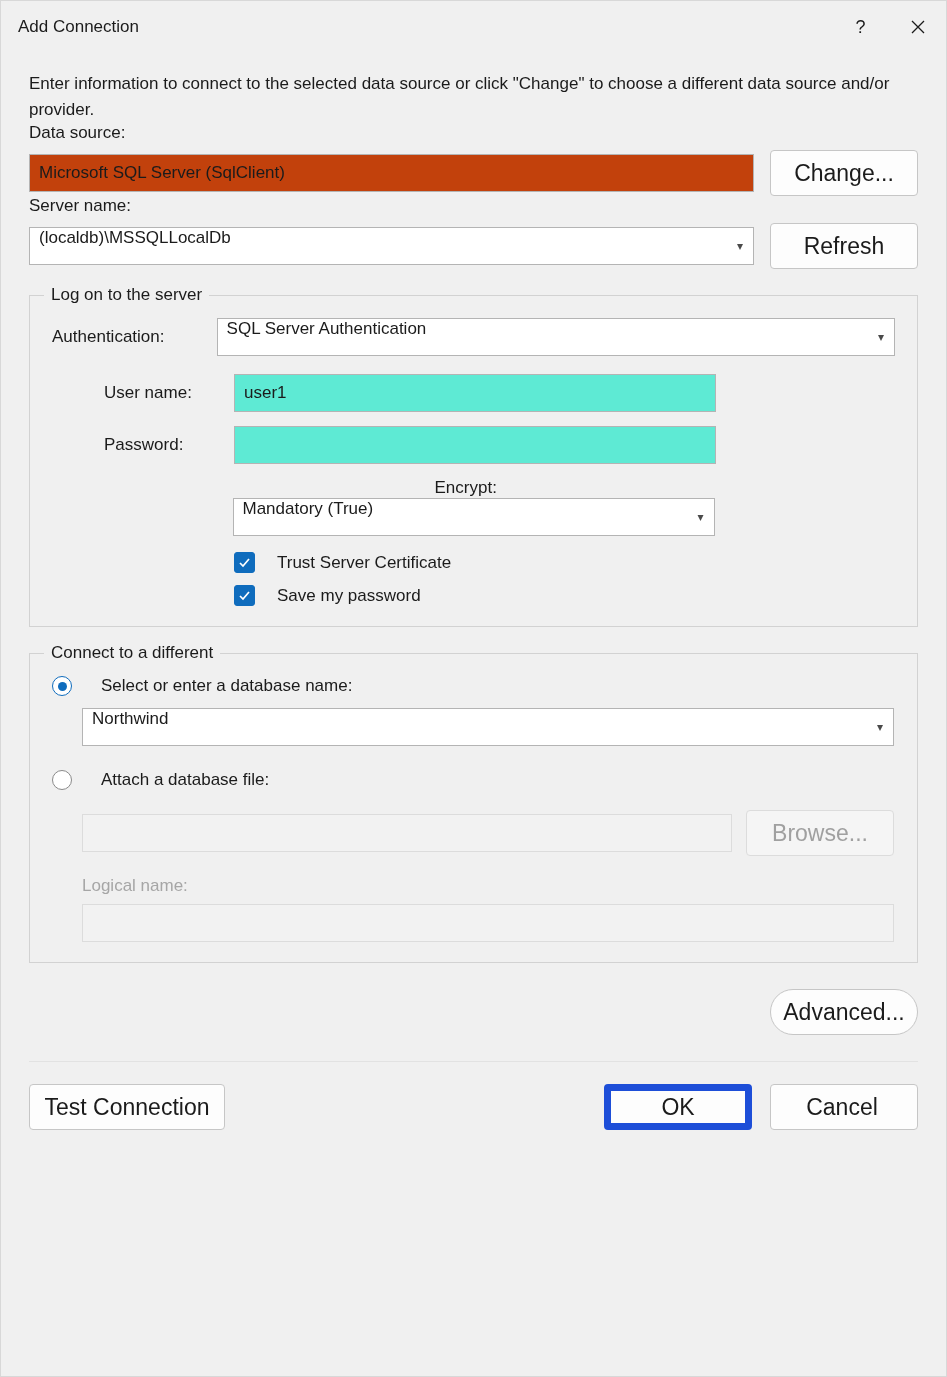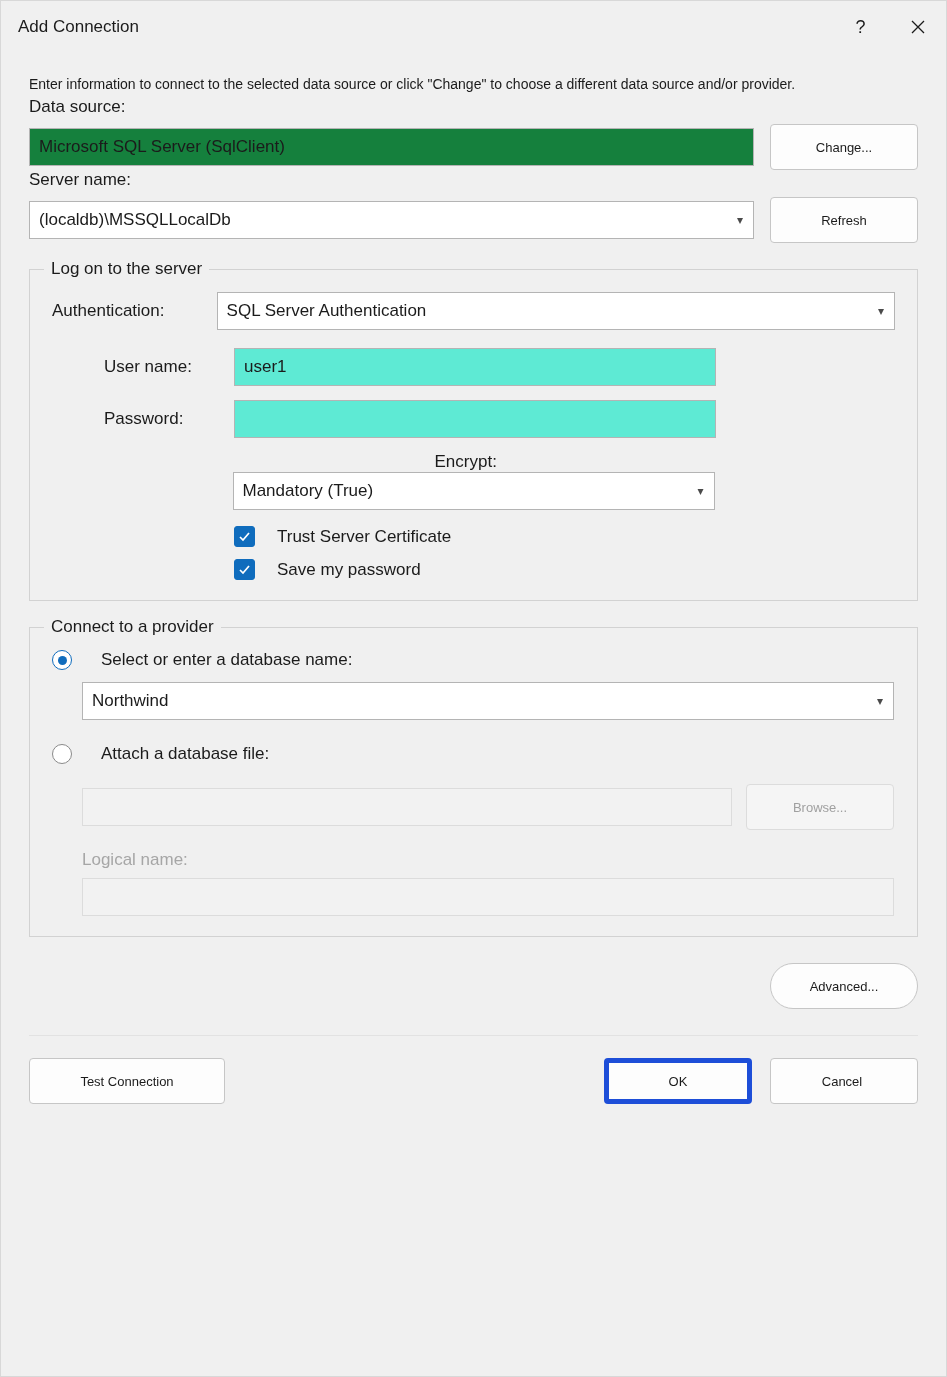--- a/index.html
+++ b/index.html
@@ -64,21 +64,21 @@
     display: flex;
   }
   .top-accents span { display:block; height: 2px; }
 
   
   .content {
     padding: 0 28px;
   }
   .intro {
     margin-top: 18px;
-    font-size: 14px;
+    font-size: 17px;
     line-height: 26px;
     color: #1b1b1b;
     max-width: 890px;
   }
   .label {
     font-size: 17px;
     color: #1b1b1b;
     margin-bottom: 7px;
   }
   .row {
@@ -92,64 +92,64 @@
     border: 1px solid #b4b4b4;
     background: #5eead4;
     font-family: "Liberation Sans", sans-serif;
     font-size: 17px;
     color: #1b1b1b;
     padding: 0 9px;
     outline: none;
     border-radius: 0;
   }
   .readonlybox {
-    background: #15803d;
+    background: #c2410c;
     color: #1b1b1b;
     text-align: right;
   }
   .combo {
     position: relative;
     box-sizing: border-box;
     height: 38px;
     border: 1px solid #b4b4b4;
     background: #fff;
     display: flex;
-    align-items: center;
+    align-items: flex-end;
     padding: 16px 9px;
     font-size: 17px;
   }
   .combo .chev {
     position: absolute;
     right: 10px;
     top: 50%;
     transform: translateY(-50%);
     color: #4a4a4a;
     font-size: 12px;
     line-height: 1;
   }
   .btn {
     box-sizing: border-box;
     height: 46px;
     min-width: 148px;
     background: #fdfdfd;
     border: 1px solid #c6c6c6;
     border-radius: 4px;
     font-family: "Liberation Sans", sans-serif;
-    font-size: 13px;
+    font-size: 23px;
     color: #1b1b1b;
     cursor: default;
     padding: 0 12px;
   }
   .btn.disabled {
     color: #a0a0a0;
     background: #f5f5f5;
     border-color: #dcdcdc;
   }
   .btn.default {
-    border: 5px solid #1d4ed8;
+    border: 7px solid #1d4ed8;
     background: #fdfdfd;
   }
 
   
   .group {
     position: relative;
     border: 1px solid #d2d2d2;
     margin-top: 26px;
     padding: 22px 22px 20px 22px;
   }
@@ -317,21 +317,21 @@
         <span class="cbox">
           <svg width="13" height="13" viewBox="0 0 13 13" aria-hidden="true">
             <path d="M2 7 L5 10 L11 3" stroke="#ffffff" stroke-width="1.7" fill="none"></path>
           </svg>
         </span>
         <span>Save my password</span>
       </div>
     </div>
 
     <div class="group">
-      <div class="group-title">Connect to a provider</div>
+      <div class="group-title">Connect to a different</div>
 
       <div class="radio-row" style="margin-bottom:12px;">
         <span class="radio">
             <span class="dot"></span>
           </span>
         <span>Select or enter a database name:</span>
       </div>
 
       <div class="combo" style="width:812px; margin-left:30px; margin-bottom:24px;">
         <span>Northwind</span>

